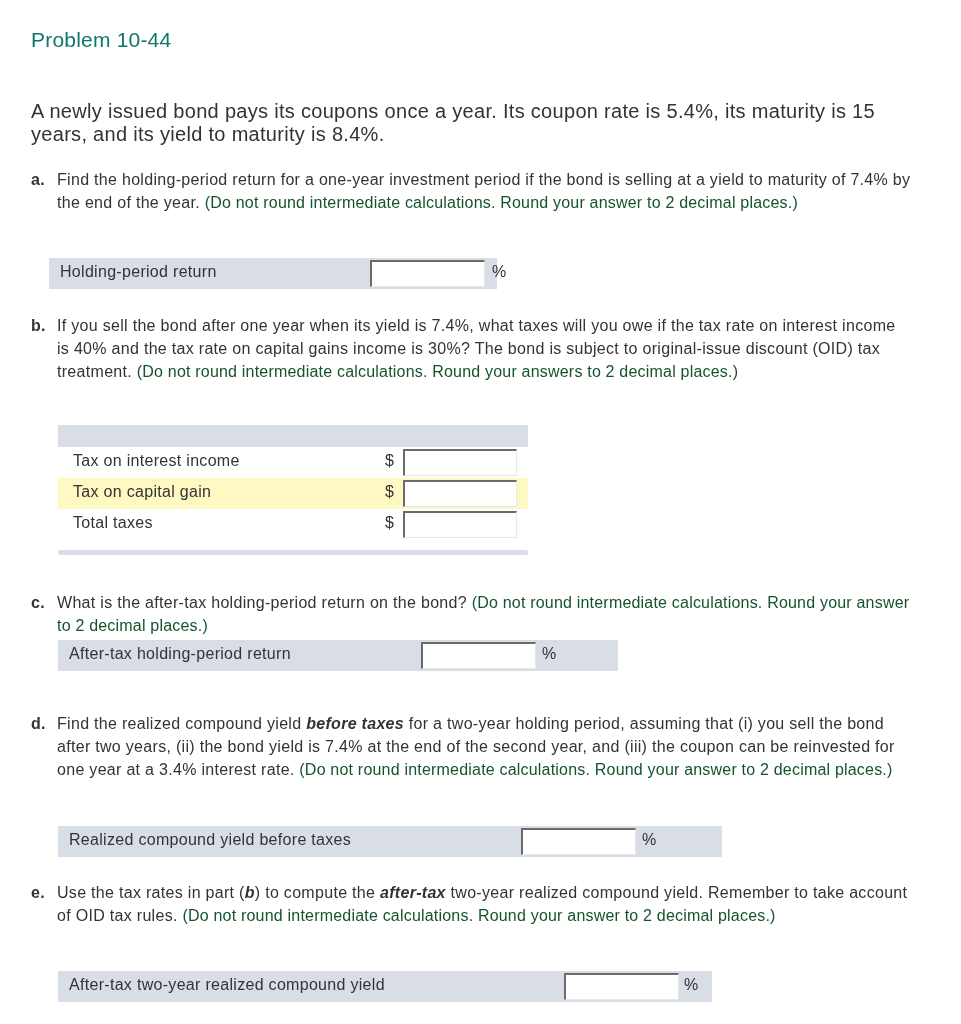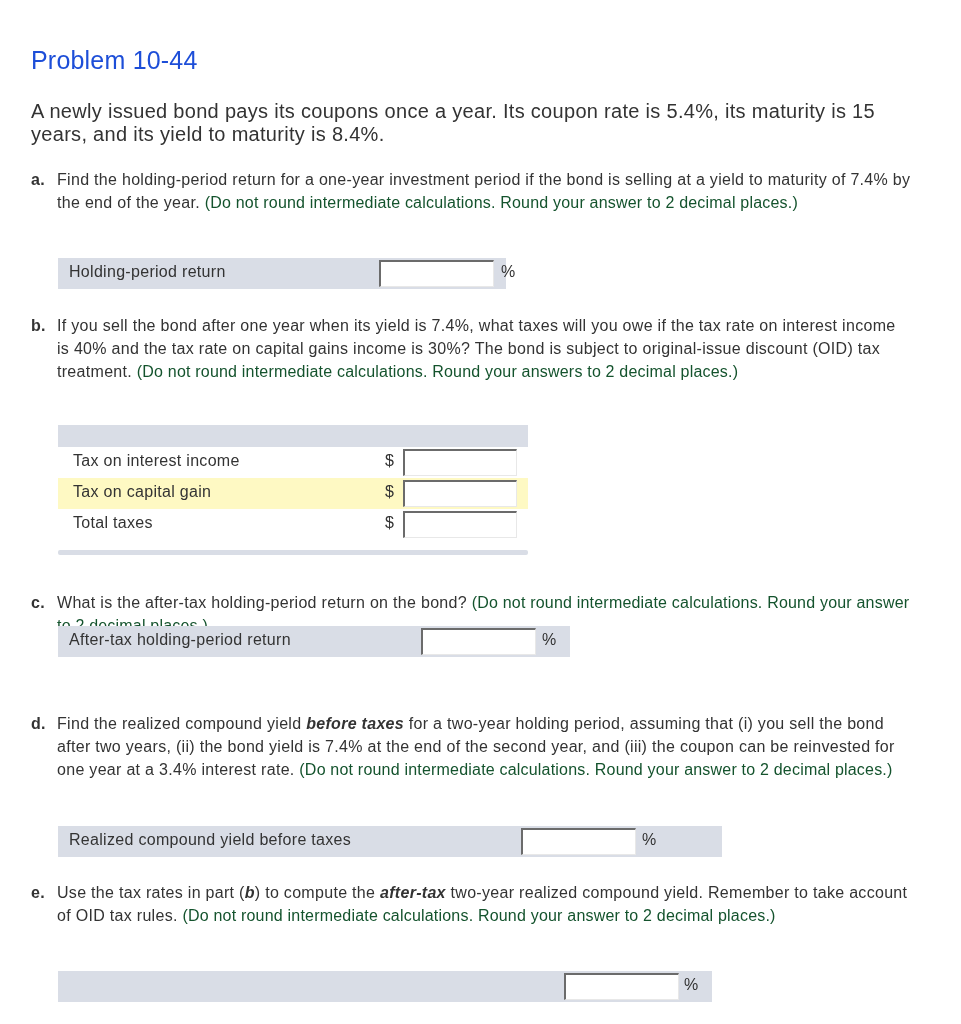--- a/index.html
+++ b/index.html
@@ -1,18 +1,18 @@
 <!DOCTYPE html>
 <html><head>
 <meta charset="utf-8">
 <style>
   html, body { margin: 0; padding: 0; background: #ffffff; }
   body { width: 961px; height: 1024px; position: relative; overflow: hidden;
          font-family: "Liberation Sans", "DejaVu Sans", sans-serif; color: #333333; }
-  .title { position: absolute; left: 31px; top: 46px; font-size: 25px; color: #1d4ed8; letter-spacing: 0.2px; }
+  .title { position: absolute; left: 31px; top: 28px; font-size: 21px; color: #0f766e; letter-spacing: 0.2px; }
   .intro { position: absolute; left: 31px; top: 100px; width: 880px; font-size: 20px; line-height: 23px; letter-spacing: 0.3px; }
   .q { position: absolute; left: 31px; width: 880px; font-size: 16px; line-height: 23px; letter-spacing: 0.3px; }
   .q .letter { position: absolute; left: 0; top: 0; font-weight: bold; width: 26px; }
   .q .body { margin-left: 26px; }
   .red { color: #14532d; font-weight: normal; letter-spacing: 0.2px; }
   .ital { font-style: italic; font-weight: bold; }
 
   .row { position: absolute; height: 31px; background: #d9dde6; display: flex; align-items: center; }
   .row .lbl { position: absolute; left: 11px; top: 5px; font-size: 16px; letter-spacing: 0.3px; color: #333; }
   .inp { position: absolute; top: 2px; height: 27px; background: #fff;
@@ -35,21 +35,21 @@
 <div class="title">Problem 10-44</div>
 <div class="intro">A newly issued bond pays its coupons once a year. Its coupon rate is 5.4%, its maturity is 15 years, and its yield to maturity is 8.4%.</div>
 
 <div class="q" style="top:168px;">
   <span class="letter">a.</span>
   <div class="body">
     <span>Find the holding-period return for a one-year investment period if the bond is selling at a yield to maturity of 7.4% by the end of the year.</span>
     <span class="red">(Do not round intermediate calculations. Round your answer to 2 decimal places.)</span>
   </div>
 </div>
-<div class="row" style="left:58px; top:258px; width:448px;">
+<div class="row" style="left:49px; top:258px; width:448px;">
   <span class="lbl">Holding-period return</span>
   <input class="inp" style="left: 321px; width: 115px;" value="">
   <span class="pct" style="left:443px;">%</span>
 </div>
 
 <div class="q" style="top:314px;">
   <span class="letter">b.</span>
   <div class="body">
     <span>If you sell the bond after one year when its yield is 7.4%, what taxes will you owe if the tax rate on interest income is 40% and the tax rate on capital gains income is 30%? The bond is subject to original-issue discount (OID) tax treatment.</span>
     <span class="red">(Do not round intermediate calculations. Round your answers to 2 decimal places.)</span>
@@ -75,21 +75,21 @@
   <div class="ftr"></div>
 </div>
 
 <div class="q" style="top:591px;">
   <span class="letter">c.</span>
   <div class="body">
     <span>What is the after-tax holding-period return on the bond?</span>
     <span class="red">(Do not round intermediate calculations. Round your answer to 2 decimal places.)</span>
   </div>
 </div>
-<div class="row" style="left:58px; top:626px; width:512px;">
+<div class="row" style="left:58px; top:640px; width:512px;padding-left:48px;">
   <span class="lbl">After-tax holding-period return</span>
   <input class="inp" style="left: 363px; width: 115px;" value="">
   <span class="pct" style="left:484px;">%</span>
 </div>
 
 <div class="q" style="top:712px;">
   <span class="letter">d.</span>
   <div class="body">
     <span>Find the realized compound yield </span><span class="ital">before taxes</span><span> for a two-year holding period, assuming that (i) you sell the bond after two years, (ii) the bond yield is 7.4% at the end of the second year, and (iii) the coupon can be reinvested for one year at a 3.4% interest rate.</span>
     <span class="red">(Do not round intermediate calculations. Round your answer to 2 decimal places.)</span>
@@ -102,15 +102,16 @@
 </div>
 
 <div class="q" style="top:881px;">
   <span class="letter">e.</span>
   <div class="body">
     <span>Use the tax rates in part (</span><span class="ital">b</span><span>) to compute the </span><span class="ital">after-tax</span><span> two-year realized compound yield. Remember to take account of OID tax rules.</span>
     <span class="red">(Do not round intermediate calculations. Round your answer to 2 decimal places.)</span>
   </div>
 </div>
 <div class="row" style="left:58px; top:971px; width:654px;">
+  <span class="lbl">After-tax two-year realized compound yield</span>
   <input class="inp" style="left: 506px; width: 115px;" value="">
   <span class="pct" style="left:626px;">%</span>
 </div>
 
 </body></html>

